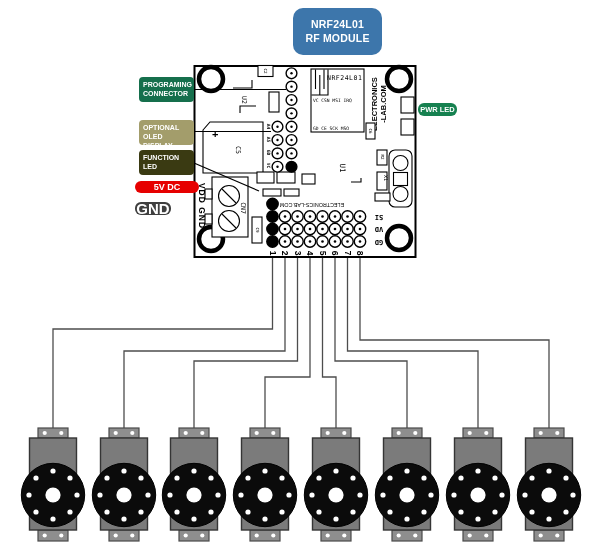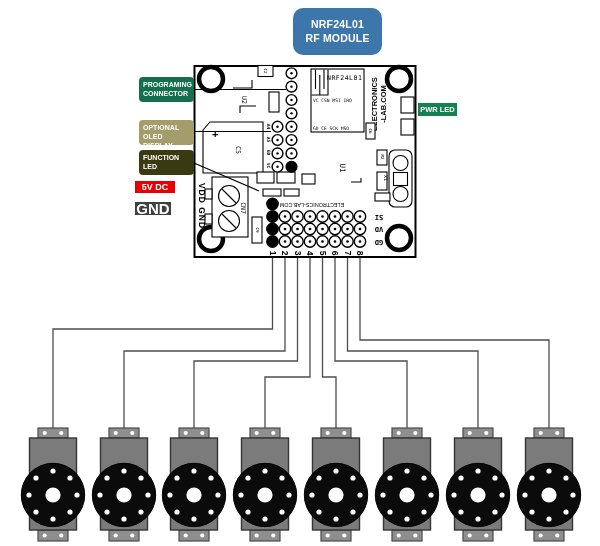--- a/index.html
+++ b/index.html
@@ -32,22 +32,22 @@
   .callout{position:absolute;color:#fff;font-weight:bold;box-sizing:border-box;}
   .nrf{left:293px;top:8px;width:89px;height:47px;border-radius:10px;
        background:var(--rf-module-blue,#3d76ab);display:flex;flex-direction:column;
        align-items:center;justify-content:center;font-size:10.5px;line-height:1.3;
        letter-spacing:.2px;}
   .co{left:139px;width:55px;height:25px;border-radius:4px;font-size:7px;
       line-height:1.3;padding:3px 0 0 4px;}
   .co-prog{top:77px;background:var(--callout-green,#156f4c);}
   .co-oled{top:120px;background:var(--callout-khaki,#a39d6b);}
   .co-func{top:150px;background:var(--callout-dark-olive,#3a3a12);}
-  .small{display:flex;align-items:center;justify-content:center;border-radius:0;}
-  .co-5v{left:135px;top:181px;width:40px;height:12px;font-size:9px;
+  .small{display:flex;align-items:center;justify-content:center;border-radius:6px;}
+  .co-5v{left:135px;top:181px;width:64px;height:12px;font-size:9px;
          background:var(--callout-red,#e60000);}
   .co-gnd{left:135px;top:202px;width:36px;height:13px;font-size:15px;
           background:var(--callout-gray,#3f3f3f);}
   .co-pwr{left:418px;top:103px;width:39px;height:13px;font-size:7.5px;
           background:var(--pwr-green,#168150);}
 </style>
 </head>
 <body>
 
 <div class="stage">

